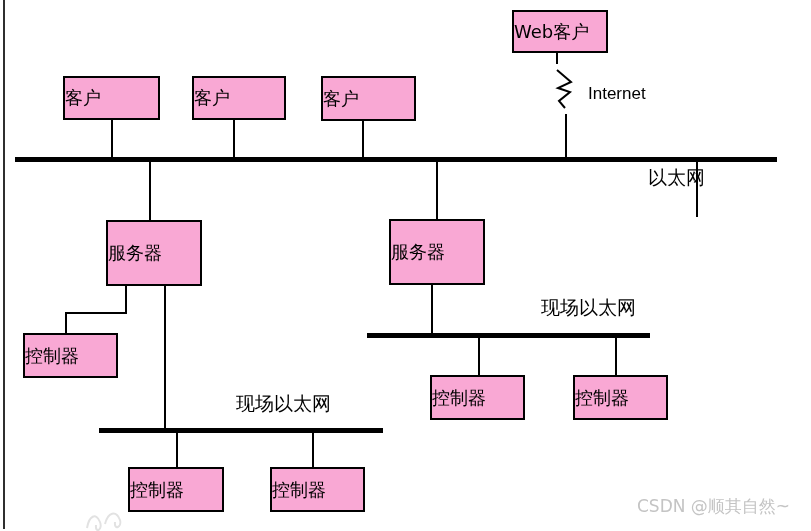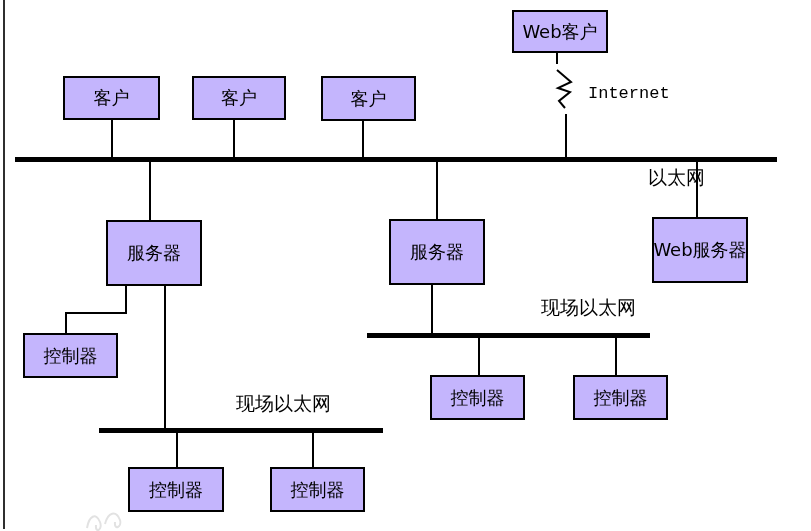--- a/index.html
+++ b/index.html
@@ -19,38 +19,37 @@
     position: absolute;
     left: 0;
     top: 0;
     width: 811px;
     height: 531px;
   }
   .node {
     position: absolute;
     box-sizing: border-box;
     border: 2px solid #000000;
-    background: #c4b5fd;
+    background: #f9a8d4;
     display: flex;
     align-items: center;
-    justify-content: center;
     font-size: 18px;
     color: #000000;
     white-space: nowrap;
     line-height: 1;
   }
   .netlabel {
     position: absolute;
     font-size: 19px;
     color: #000000;
     white-space: nowrap;
     line-height: 1;
   }
   .mono {
-    font-family: Liberation Mono, monospace;
+    font-family: Liberation Sans, sans-serif;
     font-size: 17px;
   }
   .watermark {
     position: absolute;
     left: 637px;
     top: 496px;
     font-size: 17px;
     color: #c4c4c4;
     white-space: nowrap;
     line-height: 1.2;
@@ -123,23 +122,20 @@
   </div>
   <div class="node" id="n-web-client">
     <span>Web客户</span>
   </div>
   <div class="node" id="n-server-left">
     <span>服务器</span>
   </div>
   <div class="node" id="n-server-right">
     <span>服务器</span>
   </div>
-  <div class="node" id="n-web-server">
-    <span>Web服务器</span>
-  </div>
   <div class="node" id="n-controller-left">
     <span>控制器</span>
   </div>
   <div class="node" id="n-controller-a">
     <span>控制器</span>
   </div>
   <div class="node" id="n-controller-b">
     <span>控制器</span>
   </div>
   <div class="node" id="n-controller-c">
@@ -147,13 +143,14 @@
   </div>
   <div class="node" id="n-controller-d">
     <span>控制器</span>
   </div>
 
   <div class="netlabel mono" id="lbl-internet">Internet</div>
   <div class="netlabel" id="lbl-ethernet">以太网</div>
   <div class="netlabel" id="lbl-field-eth-left">现场以太网</div>
   <div class="netlabel" id="lbl-field-eth-right">现场以太网</div>
 
+  <div class="watermark">CSDN @顺其自然~</div>
 </div>
 
 </body></html>

